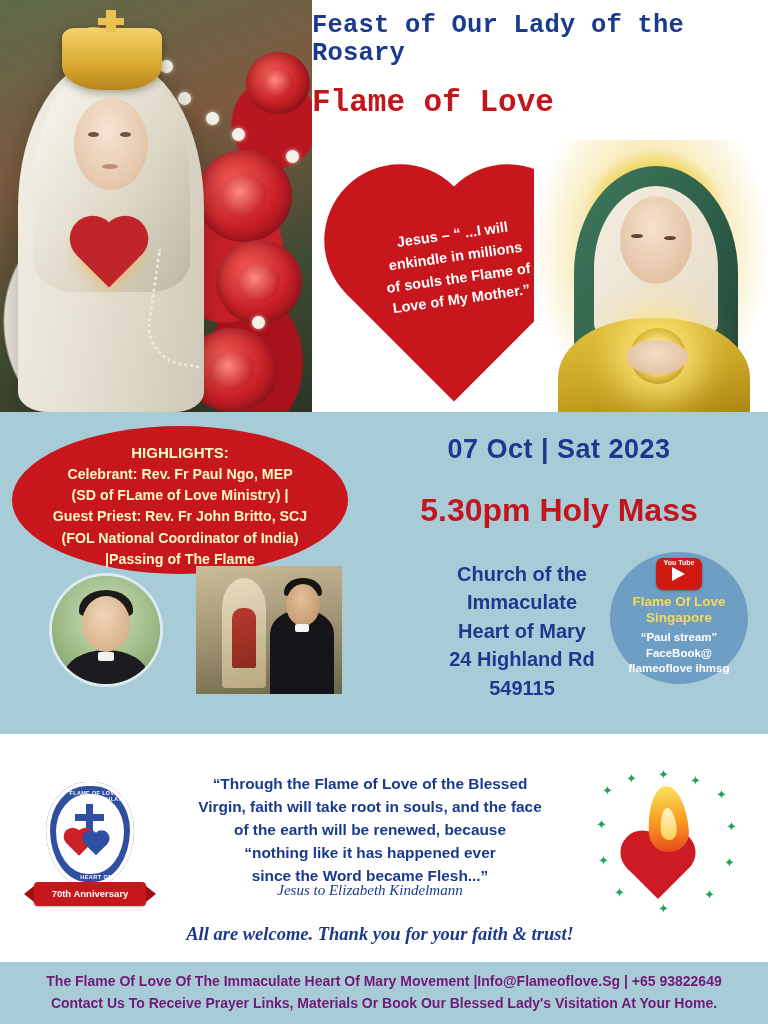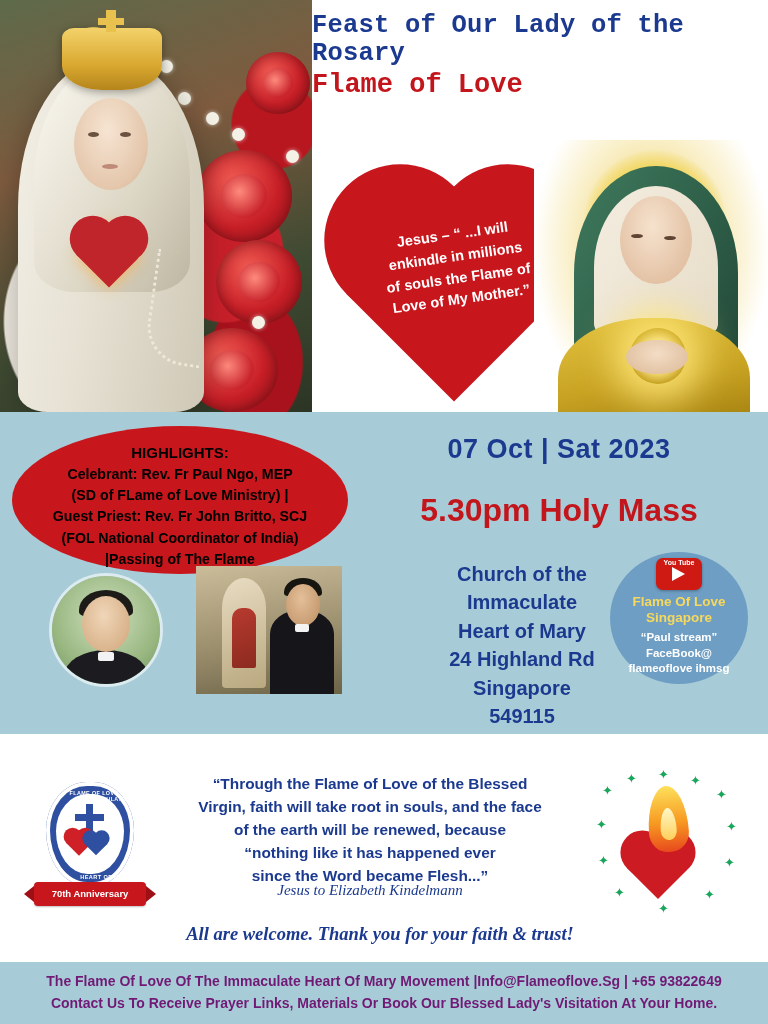--- a/index.html
+++ b/index.html
@@ -163,22 +163,22 @@
     font-family: Liberation Mono, monospace;
   }
   .feast-line {
     font-size: 25.5px;
     font-weight: bold;
     color: #1b3a8f;
     letter-spacing: .2px;
     line-height: 1.1;
   }
   .fol-line {
-    margin-top: 0;
-    font-size: 27px;
+    margin-top: 15px;
+    font-size: 31px;
     font-weight: bold;
     color: #c3161c;
     line-height: 1.28;
   }
 
   
   .quote-heart {
     position: absolute;
     left: 356px; top: 176px;
     width: 204px; height: 196px;
@@ -286,21 +286,21 @@
     left: 0; top: 412px;
     width: 768px; height: 322px;
     background: #a8ccd7;
   }
   .highlights-oval {
     position: absolute;
     left: 12px; top: 14px;
     width: 336px; height: 148px;
     background: #c8161d;
     border-radius: 50%;
-    color: #000000;
+    color: #fef9c3;
     text-align: center;
     padding-top: 16px;
     box-sizing: border-box;
   }
   .hl-title {
     font-size: 15px;
     font-weight: bold;
     line-height: 1.45;
   }
   .hl-line {
@@ -761,21 +761,20 @@
     </div>
 
     <div class="date-line">07 Oct | Sat 2023</div>
     <div class="mass-line">5.30pm Holy Mass</div>
 
     <div class="venue">
       <div>Church of the</div>
       <div>Immaculate</div>
       <div>Heart of Mary</div>
       <div>24 Highland Rd</div>
-      <div>Singapore</div>
       <div>549115</div>
     </div>
   </div>
 
   <div class="priest1">
     <div class="p1-body"></div>
     <div class="p1-hair"></div>
     <div class="p1-face"></div>
     <div class="p1-collar"></div>
   </div>

